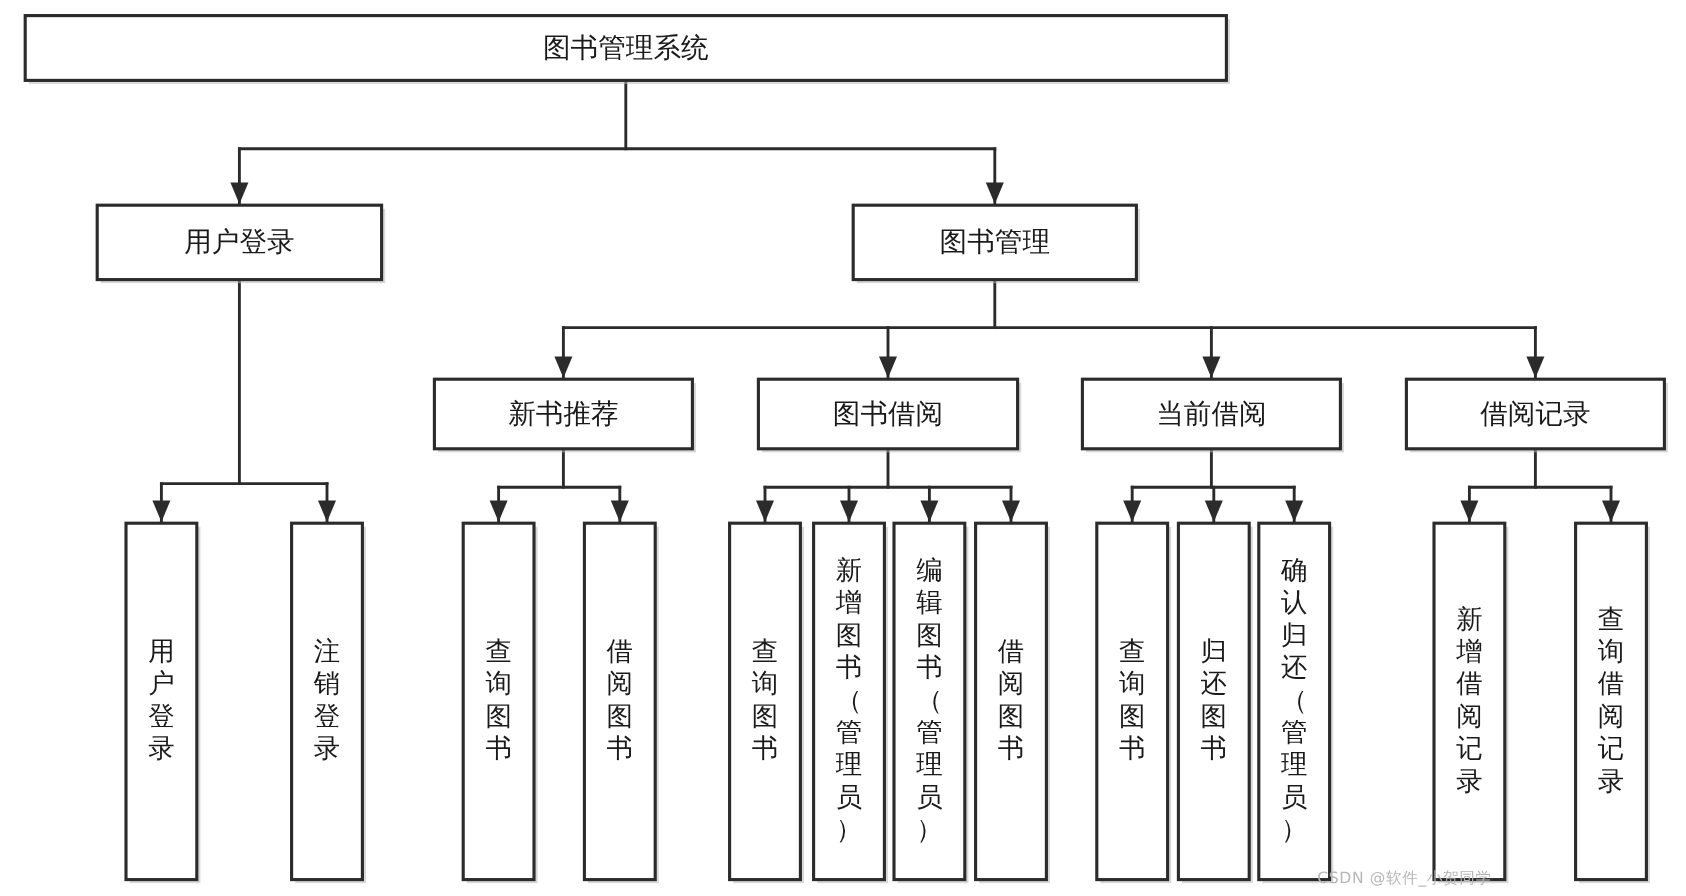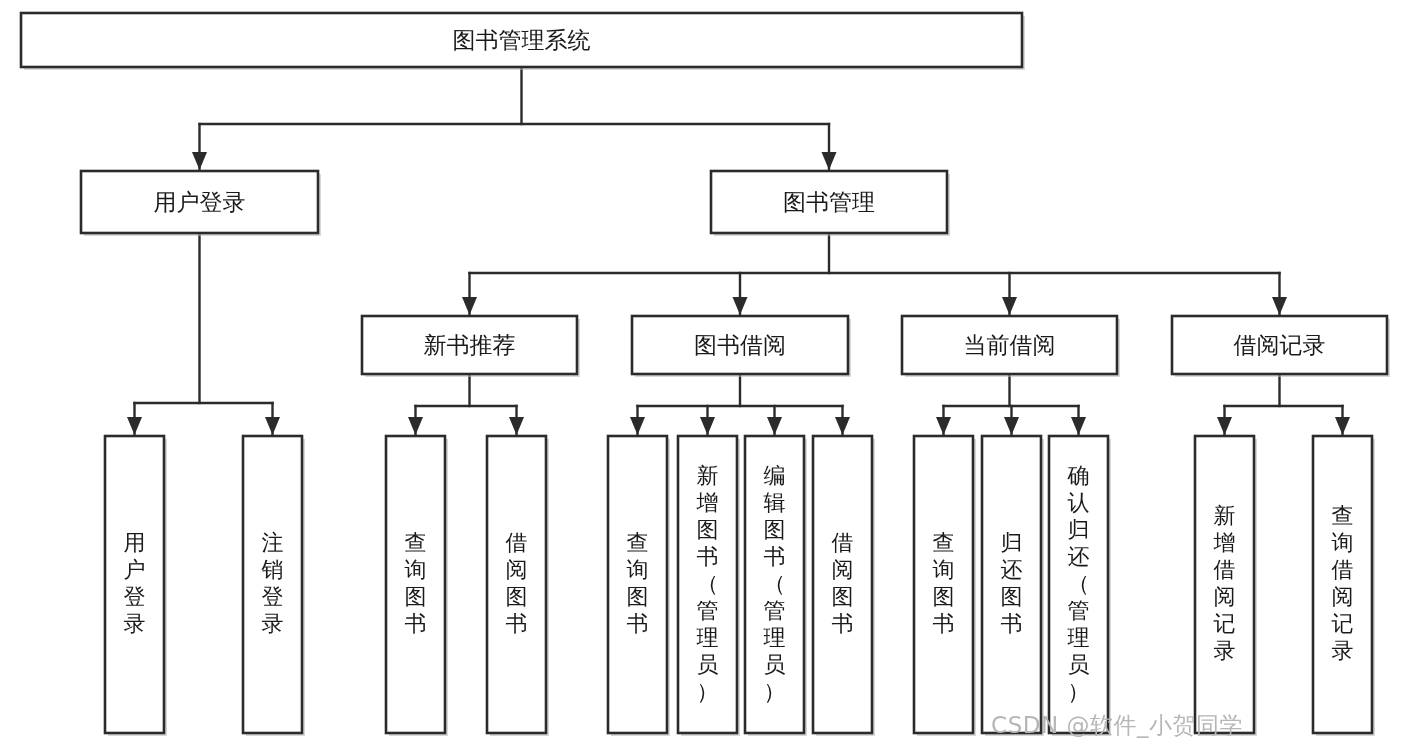--- a/index.html
+++ b/index.html
@@ -54,21 +54,21 @@
     font-size: 23px;
   }
   .label-v {
     font-size: 22px;
   }
   .watermark {
     position: absolute;
     right: 14px;
     bottom: 6px;
     font-family: "DejaVu Sans", "Liberation Sans", sans-serif;
-    font-size: 23px;
+    font-size: 13px;
     color: #b6b6b6;
     letter-spacing: 0.5px;
     white-space: nowrap;
   }
 </style>
 </head>
 <body>
 
 <div id="diagram-root">
   <svg id="tree-svg" viewBox="0 0 1405 747">

